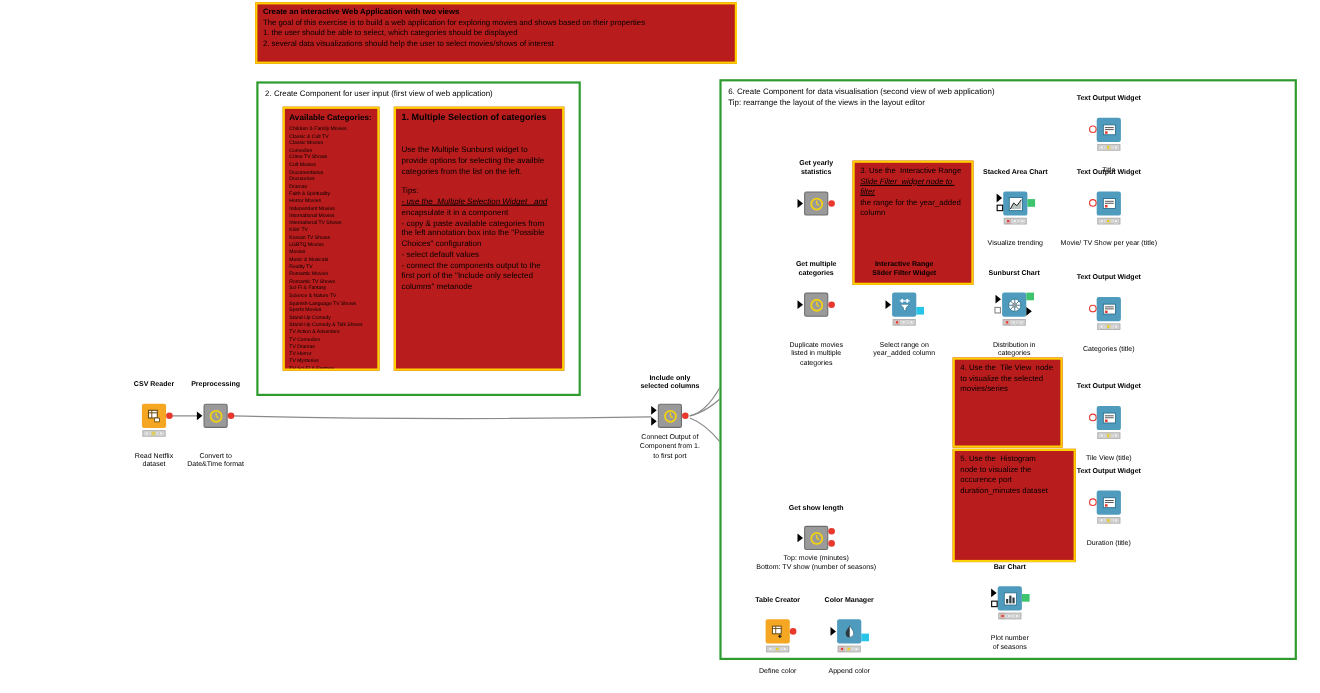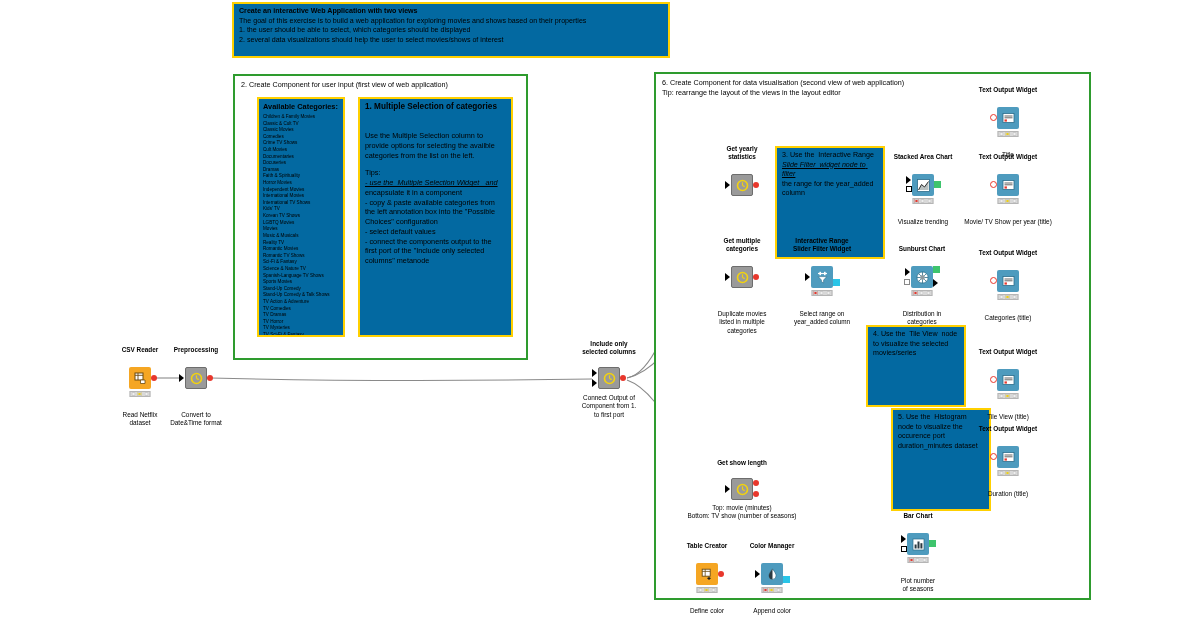--- a/index.html
+++ b/index.html
@@ -11,21 +11,21 @@
     overflow: hidden;
   }
   #canvas {
     position: relative;
     width: 1200px; height: 630px;
     background: #ffffff;
   }
   
   .anno {
     position: absolute;
-    background: #0369a1;
+    background: #b91c1c;
     border: 2px solid #FFD000;
     padding: 3px 5px;
     font-size: 7.1px;
     line-height: 1.34;
     color: #000;
     overflow: hidden;
   }
   .anno .ttl { font-weight: bold; display: block; }
   .anno .ln { display: block; white-space: pre-wrap; }
   .anno .it { font-style: italic; text-decoration: underline; }
@@ -181,55 +181,55 @@
       <li>TV Dramas</li>
       <li>TV Horror</li>
       <li>TV Mysteries</li>
       <li>TV Sci-Fi &amp; Fantasy</li>
 
     </ul>
   </div>
 
   <div class="anno" id="ms-box" style="left:358px; top:97px; width:155px; height:240px;">
     <span class="hd">1. Multiple Selection of categories</span>
-    <span class="ln">Use the Multiple Selection column to</span>
+    <span class="ln">Use the Multiple Sunburst widget to</span>
     <span class="ln">provide options for selecting the availble</span>
     <span class="ln">categories from the list on the left.</span>
     <span class="ln" style="height:8px"></span>
     <span class="ln">Tips:</span>
     <span class="ln it">- use the  Multiple Selection Widget   and</span>
     <span class="ln">encapsulate it in a component</span>
     <span class="ln">- copy &amp; paste available categories from</span>
     <span class="ln">the left annotation box into the "Possible</span>
     <span class="ln">Choices" configuration</span>
     <span class="ln">- select default values</span>
     <span class="ln">- connect the components output to the</span>
     <span class="ln">first port of the "Include only selected</span>
     <span class="ln">columns" metanode</span>
   </div>
 
-  <div class="green-box" id="group-right" style="left:654px; top:72px; width:437px; height:528px;">
+  <div class="green-box" id="group-right" style="left:654px; top:72px; width:525px; height:528px;">
     <span class="ln">6. Create Component for   data visualisation (second view of web application)</span>
     <span class="ln">Tip: rearrange the layout of the views in the layout editor</span>
   </div>
 
   <div class="anno" id="s3-box" style="left:775px; top:106px; width:110px; height:113px;margin-top:40px;">
     <span class="ln">3. Use the  Interactive Range</span>
     <span class="ln it">Slide Filter  widget node to filter</span>
     <span class="ln">the range for the year_added</span>
     <span class="ln">column</span>
   </div>
 
   <div class="anno" id="s4-box" style="left:866px; top:325px; width:100px; height:82px;">
     <span class="ln">4. Use the  Tile View  node</span>
     <span class="ln">to visualize the selected</span>
     <span class="ln">movies/series</span>
   </div>
 
-  <div class="anno" id="s5-box" style="left:866px; top:408px; width:100px; height:103px;margin-left:25px;">
+  <div class="anno" id="s5-box" style="left:866px; top:408px; width:112px; height:103px;">
     <span class="ln">5. Use the  Histogram</span>
     <span class="ln">node to visualize the</span>
     <span class="ln">occurence port</span>
     <span class="ln">duration_minutes dataset</span>
   </div>
 
   <div class="node" style="left:140px; top:378px;">
     <div class="nlabel">CSV Reader</div>
     <div class="icon orange">
       <svg class="ic-svg" width="14" height="14" viewBox="0 0 14 14" aria-hidden="true">

